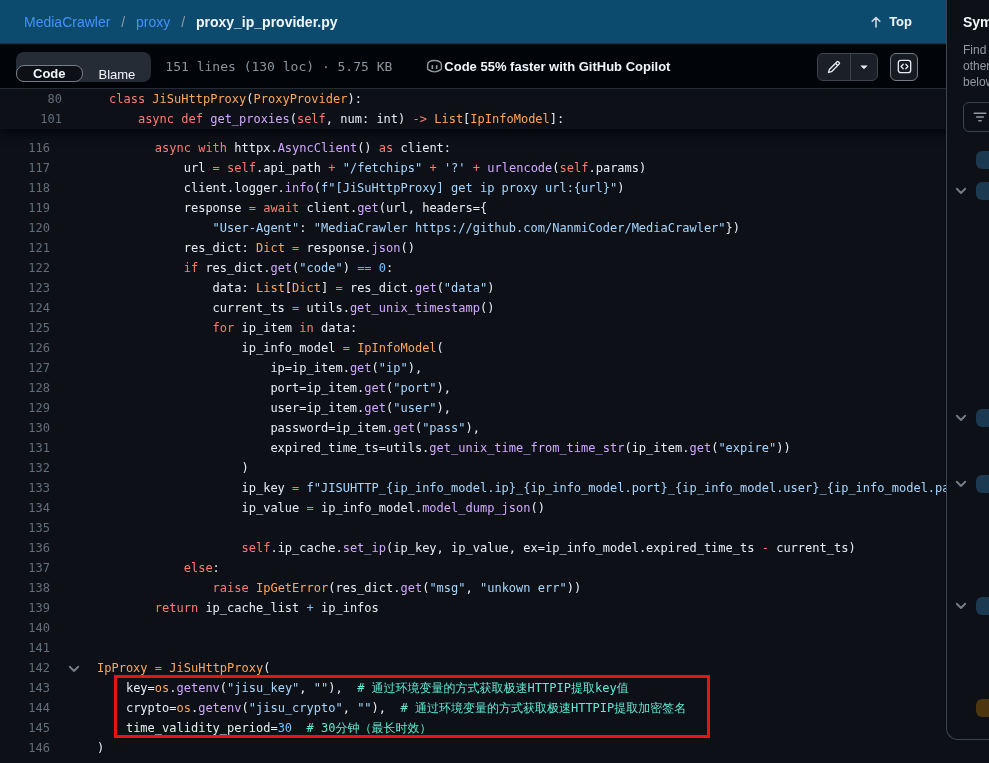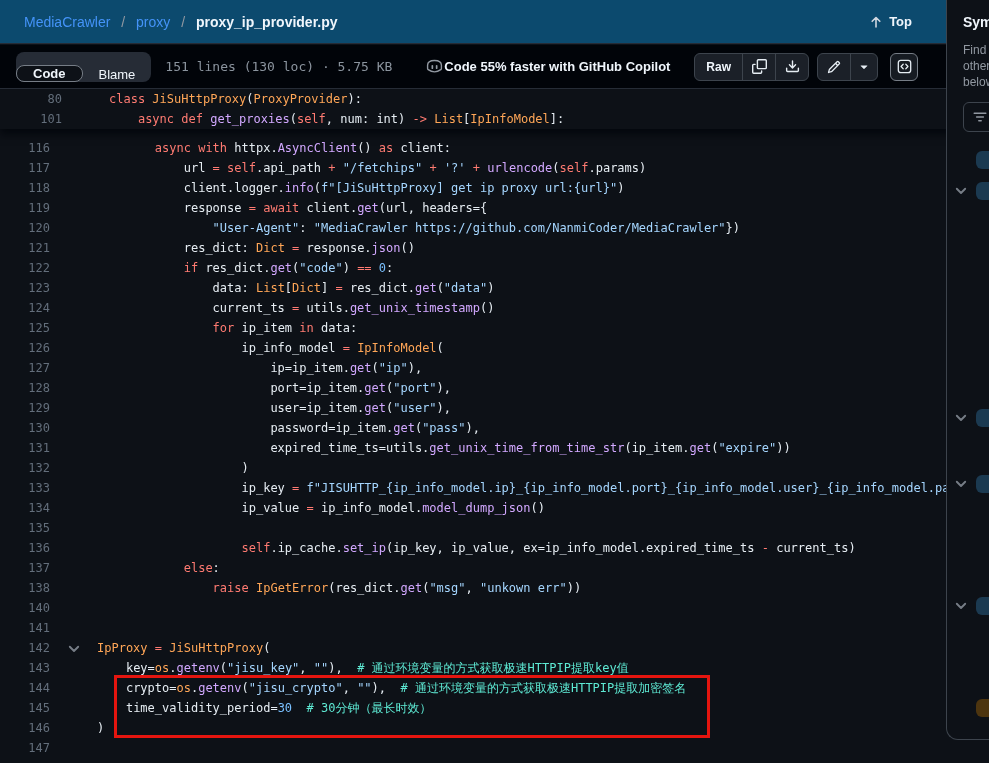--- a/index.html
+++ b/index.html
@@ -89,35 +89,20 @@
   <span class="copilot">
     <svg width="17" height="15" viewBox="0 0 17 15">
       <path d="M1.6 6.3c0-3 2.6-4.8 6.9-4.8s6.9 1.8 6.9 4.8v3.1c0 .5-.2.9-.6 1.2-1.6 1.2-3.9 2.3-6.3 2.3s-4.7-1.1-6.3-2.3c-.4-.3-.6-.7-.6-1.2z" fill="none" stroke="#9198a1" stroke-width="1.4"></path>
       <rect x="5.5" y="5.9" width="1.7" height="4.2" rx=".85" fill="#9198a1"></rect>
       <rect x="9.8" y="5.9" width="1.7" height="4.2" rx=".85" fill="#9198a1"></rect>
     </svg>
     <span>Code 55% faster with GitHub Copilot</span>
   </span>
   <span class="btn-cluster">
     <span class="btn-group">
-      <span class="btn">Raw</span>
-      <span class="btn icon-only">
-        <svg width="15" height="15" viewBox="0 0 16 16" fill="#e6edf3">
-          <path d="M0 6.75C0 5.784.784 5 1.75 5h1.5a.75.75 0 0 1 0 1.5h-1.5a.25.25 0 0 0-.25.25v7.5c0 .138.112.25.25.25h7.5a.25.25 0 0 0 .25-.25v-1.5a.75.75 0 0 1 1.5 0v1.5A1.75 1.75 0 0 1 9.25 16h-7.5A1.75 1.75 0 0 1 0 14.25Z"></path>
-          <path d="M5 1.75C5 .784 5.784 0 6.75 0h7.5C15.216 0 16 .784 16 1.75v7.5A1.75 1.75 0 0 1 14.25 11h-7.5A1.75 1.75 0 0 1 5 9.25Zm1.75-.25a.25.25 0 0 0-.25.25v7.5c0 .138.112.25.25.25h7.5a.25.25 0 0 0 .25-.25v-7.5a.25.25 0 0 0-.25-.25Z"></path>
-        </svg>
-      </span>
-      <span class="btn icon-only">
-        <svg width="15" height="15" viewBox="0 0 16 16" fill="#e6edf3">
-          <path d="M2.75 14A1.75 1.75 0 0 1 1 12.25v-2.5a.75.75 0 0 1 1.5 0v2.5c0 .138.112.25.25.25h10.5a.25.25 0 0 0 .25-.25v-2.5a.75.75 0 0 1 1.5 0v2.5A1.75 1.75 0 0 1 13.25 14Z"></path>
-          <path d="M7.25 7.689V2a.75.75 0 0 1 1.5 0v5.689l1.97-1.969a.749.749 0 1 1 1.06 1.06l-3.25 3.25a.749.749 0 0 1-1.06 0L4.22 6.78a.749.749 0 1 1 1.06-1.06l1.97 1.969Z"></path>
-        </svg>
-      </span>
-    </span>
-    <span class="btn-group">
       <span class="btn icon-only">
         <svg width="14" height="14" viewBox="0 0 16 16" fill="#e6edf3">
           <path d="M11.013 1.427a1.75 1.75 0 0 1 2.474 0l1.086 1.086a1.75 1.75 0 0 1 0 2.474l-8.61 8.61c-.21.21-.47.364-.756.445l-3.251.93a.75.75 0 0 1-.927-.928l.929-3.25c.081-.286.235-.547.445-.758l8.61-8.61Zm.176 4.823L9.75 4.81l-6.286 6.287a.253.253 0 0 0-.064.108l-.558 1.953 1.953-.558a.253.253 0 0 0 .108-.064Zm1.238-3.763a.25.25 0 0 0-.354 0L10.811 3.75l1.439 1.44 1.263-1.263a.25.25 0 0 0 0-.354Z"></path>
         </svg>
       </span>
       <span class="btn icon-only" style="width:26px;">
         <svg width="14" height="14" viewBox="0 0 16 16" fill="#e6edf3">
           <path d="M4.427 6.427h7.146a.25.25 0 0 1 .177.427l-3.573 3.573a.25.25 0 0 1-.354 0L4.25 6.854a.25.25 0 0 1 .177-.427Z"></path>
         </svg>
       </span>
@@ -149,20 +134,21 @@
       <div class="row"><span class="ln">129</span><span class="gut"></span><span class="code"><span class="t-p">                        </span><span class="t-p">user=ip_item.</span><span class="t-f">get</span><span class="t-p">(</span><span class="t-s">"user"</span><span class="t-p">),</span></span></div>
       <div class="row"><span class="ln">130</span><span class="gut"></span><span class="code"><span class="t-p">                        </span><span class="t-p">password=ip_item.</span><span class="t-f">get</span><span class="t-p">(</span><span class="t-s">"pass"</span><span class="t-p">),</span></span></div>
       <div class="row"><span class="ln">131</span><span class="gut"></span><span class="code"><span class="t-p">                        </span><span class="t-p">expired_time_ts=utils.</span><span class="t-f">get_unix_time_from_time_str</span><span class="t-p">(ip_item.</span><span class="t-f">get</span><span class="t-p">(</span><span class="t-s">"expire"</span><span class="t-p">))</span></span></div>
       <div class="row"><span class="ln">132</span><span class="gut"></span><span class="code"><span class="t-p">                    </span><span class="t-p">)</span></span></div>
       <div class="row"><span class="ln">133</span><span class="gut"></span><span class="code"><span class="t-p">                    </span><span class="t-p">ip_key </span><span class="t-o">=</span><span class="t-p"> </span><span class="t-s">f"JISUHTTP_{ip_info_model.ip}_{ip_info_model.port}_{ip_info_model.user}_{ip_info_model.password}"</span></span></div>
       <div class="row"><span class="ln">134</span><span class="gut"></span><span class="code"><span class="t-p">                    </span><span class="t-p">ip_value </span><span class="t-o">=</span><span class="t-p"> ip_info_model.</span><span class="t-f">model_dump_json</span><span class="t-p">()</span></span></div>
       <div class="row"><span class="ln">135</span><span class="gut"></span></div>
       <div class="row"><span class="ln">136</span><span class="gut"></span><span class="code"><span class="t-p">                    </span><span class="t-k">self</span><span class="t-p">.ip_cache.</span><span class="t-f">set_ip</span><span class="t-p">(ip_key, ip_value, ex=ip_info_model.expired_time_ts </span><span class="t-o">-</span><span class="t-p"> current_ts)</span></span></div>
       <div class="row"><span class="ln">137</span><span class="gut"></span><span class="code"><span class="t-p">            </span><span class="t-k">else</span><span class="t-p">:</span></span></div>
       <div class="row"><span class="ln">138</span><span class="gut"></span><span class="code"><span class="t-p">                </span><span class="t-k">raise</span><span class="t-p"> </span><span class="t-c">IpGetError</span><span class="t-p">(res_dict.</span><span class="t-f">get</span><span class="t-p">(</span><span class="t-s">"msg"</span><span class="t-p">, </span><span class="t-s">"unkown err"</span><span class="t-p">))</span></span></div>
+      <div class="row"><span class="ln">139</span><span class="gut"></span><span class="code"><span class="t-p">        </span><span class="t-k">return</span><span class="t-p"> ip_cache_list </span><span class="t-b">+</span><span class="t-p"> ip_infos</span></span></div>
       <div class="row"><span class="ln">140</span><span class="gut"></span><span class="code"><span class="t-p"></span></span></div>
       <div class="row"><span class="ln">141</span><span class="gut"></span><span class="code"><span class="t-p"></span></span></div>
       <div class="row"><span class="ln">142</span><span class="gut"><svg width="14" height="14" viewBox="0 0 12 12">
             <path d="M2.4 4.1 6 7.7l3.6-3.6" stroke="#767d86" stroke-width="1.6" fill="none" stroke-linecap="round" stroke-linejoin="round"></path>
           </svg></span><span class="code"><span class="t-p"></span><span class="t-c">IpProxy</span><span class="t-p"> </span><span class="t-o">=</span><span class="t-p"> </span><span class="t-c">JiSuHttpProxy</span><span class="t-p">(</span></span></div>
       <div class="row"><span class="ln">143</span><span class="gut"></span><span class="code"><span class="t-p">    </span><span class="t-p">key=</span><span class="t-c">os</span><span class="t-p">.</span><span class="t-f">getenv</span><span class="t-p">(</span><span class="t-s">"jisu_key"</span><span class="t-p">, </span><span class="t-s">""</span><span class="t-p">),  </span><span class="t-m"># 通过环境变量的方式获取极速HTTPIP提取key值</span></span></div>
       <div class="row"><span class="ln">144</span><span class="gut"></span><span class="code"><span class="t-p">    </span><span class="t-p">crypto=</span><span class="t-c">os</span><span class="t-p">.</span><span class="t-f">getenv</span><span class="t-p">(</span><span class="t-s">"jisu_crypto"</span><span class="t-p">, </span><span class="t-s">""</span><span class="t-p">),  </span><span class="t-m"># 通过环境变量的方式获取极速HTTPIP提取加密签名</span></span></div>
       <div class="row"><span class="ln">145</span><span class="gut"></span><span class="code"><span class="t-p">    </span><span class="t-p">time_validity_period=</span><span class="t-n">30</span><span class="t-p">  </span><span class="t-m"># 30分钟（最长时效）</span></span></div>
       <div class="row"><span class="ln">146</span><span class="gut"></span><span class="code"><span class="t-p"></span><span class="t-p">)</span></span></div>
       <div class="row"><span class="ln">147</span><span class="gut"></span><span class="code"><span class="t-p"></span></span></div>

